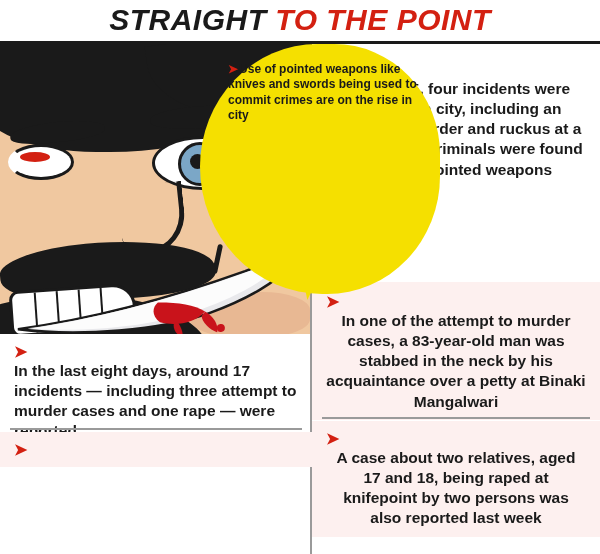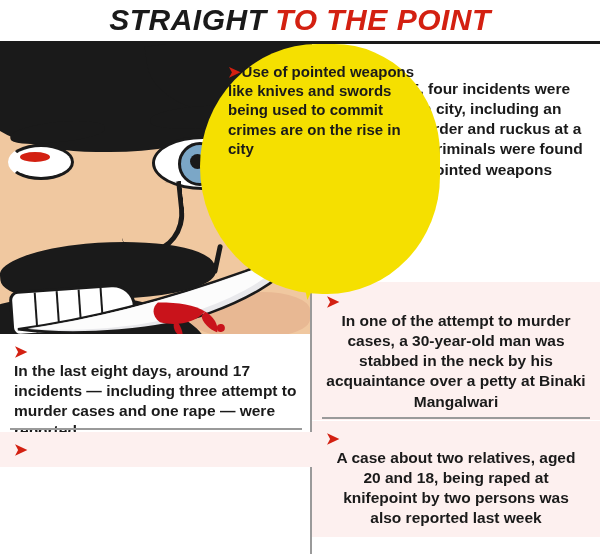--- a/index.html
+++ b/index.html
@@ -262,21 +262,21 @@
     background: #f5e000;
     clip-path: polygon(0 0, 100% 0, 28% 100%);
     z-index: 3;
   }
   .blob-text {
     position: absolute;
     left: 228px;
     top: 62px;
     width: 200px;
     z-index: 4;
-    font-size: 15px;
+    font-size: 12px;
     line-height: 1.28;
     font-weight: bold;
     color: #1a1a1a;
   }
 
   
   .bullet {
     color: #d32011;
     font-weight: bold;
     display: inline;
@@ -424,27 +424,27 @@
     <span class="bullet">➤</span><span class="txt">Use of pointed weapons like knives and swords being used to commit crimes are on the rise in city</span>
   </div>
 
   <div id="block-may15" class="block">
     <span class="bullet">➤</span><span class="txt">On May 15, four incidents were reported in city, including an attempt to murder and ruckus at a bar, in which criminals were found carrying pointed weapons</span>
   </div>
 
   <div class="vline"></div>
 
   <div id="block-attempt" class="block">
-    <span class="bullet">➤</span><span class="txt">In one of the attempt to murder cases, a 30-year-old man was stabbed in the neck by his acquaintance over a petty at Binaki Mangalwari</span>
+    <span class="bullet">➤</span><span class="txt">In one of the attempt to murder cases, a 83-year-old man was stabbed in the neck by his acquaintance over a petty at Binaki Mangalwari</span>
   </div>
 
   <div id="sep-right"></div>
 
   <div id="block-relatives" class="block">
-    <span class="bullet">➤</span><span class="txt">A case about two relatives, aged 20 and 18, being raped at knifepoint by two persons was also reported last week</span>
+    <span class="bullet">➤</span><span class="txt">A case about two relatives, aged 17 and 18, being raped at knifepoint by two persons was also reported last week</span>
   </div>
 
   <div id="block-eightdays" class="block">
     <span class="bullet">➤</span><span class="txt">In the last eight days, around 17 incidents — including three attempt to murder cases and one rape — were reported</span>
   </div>
 
   <div id="sep-left"></div>
 
   <div id="block-mostcases" class="block">
     <span class="bullet">➤</span>

